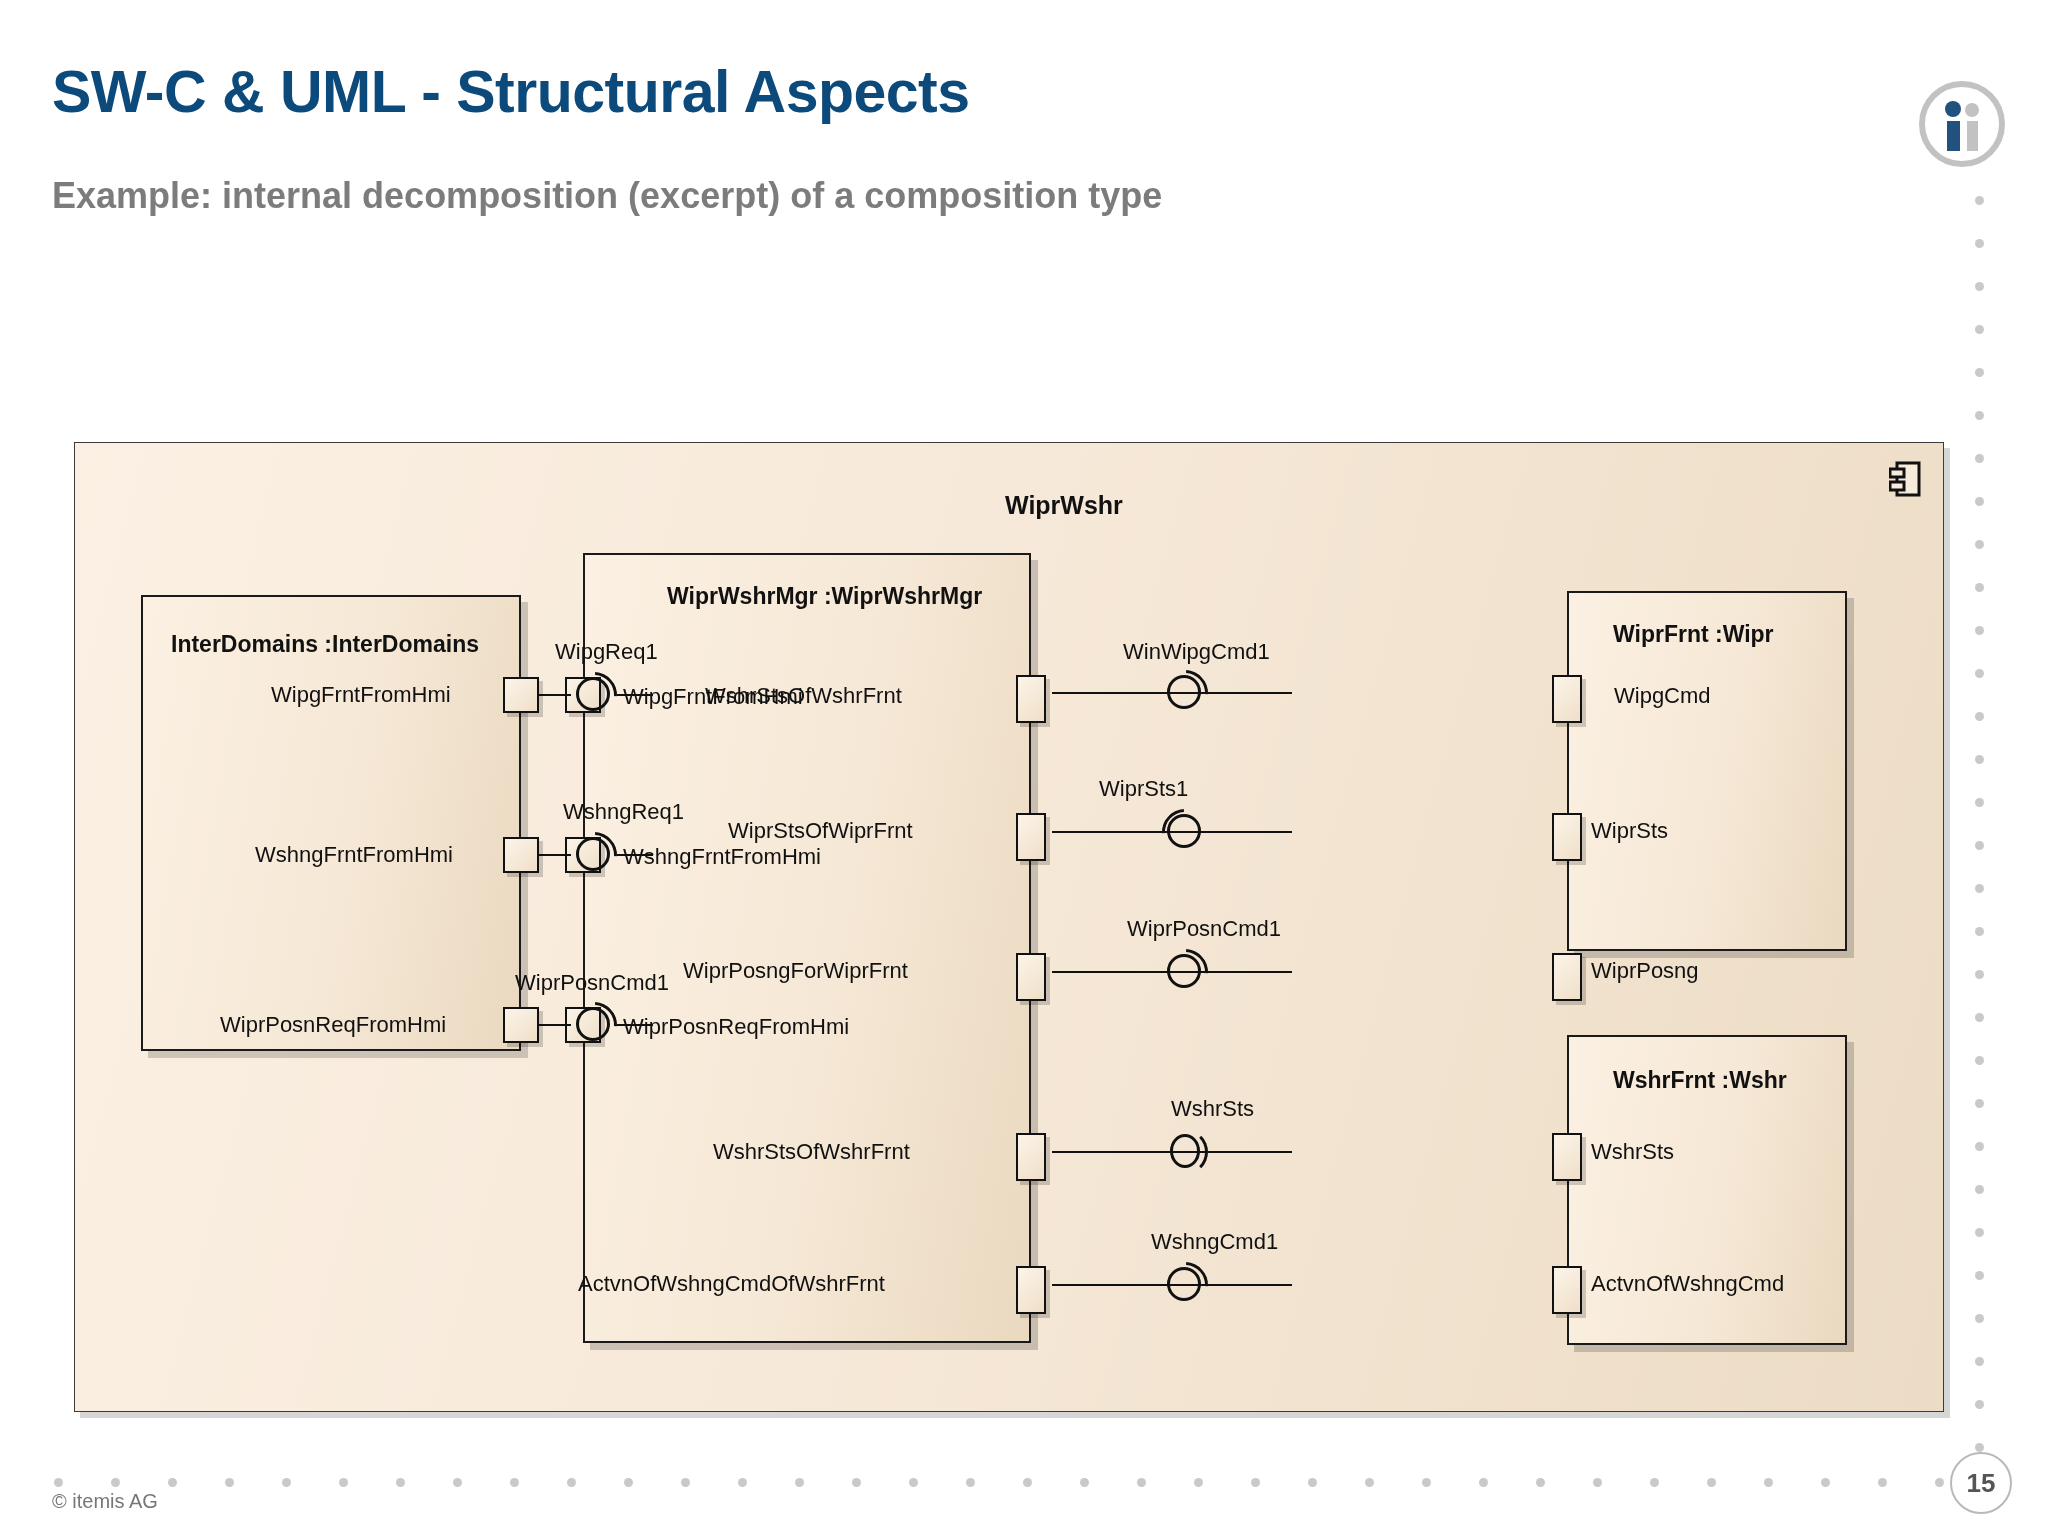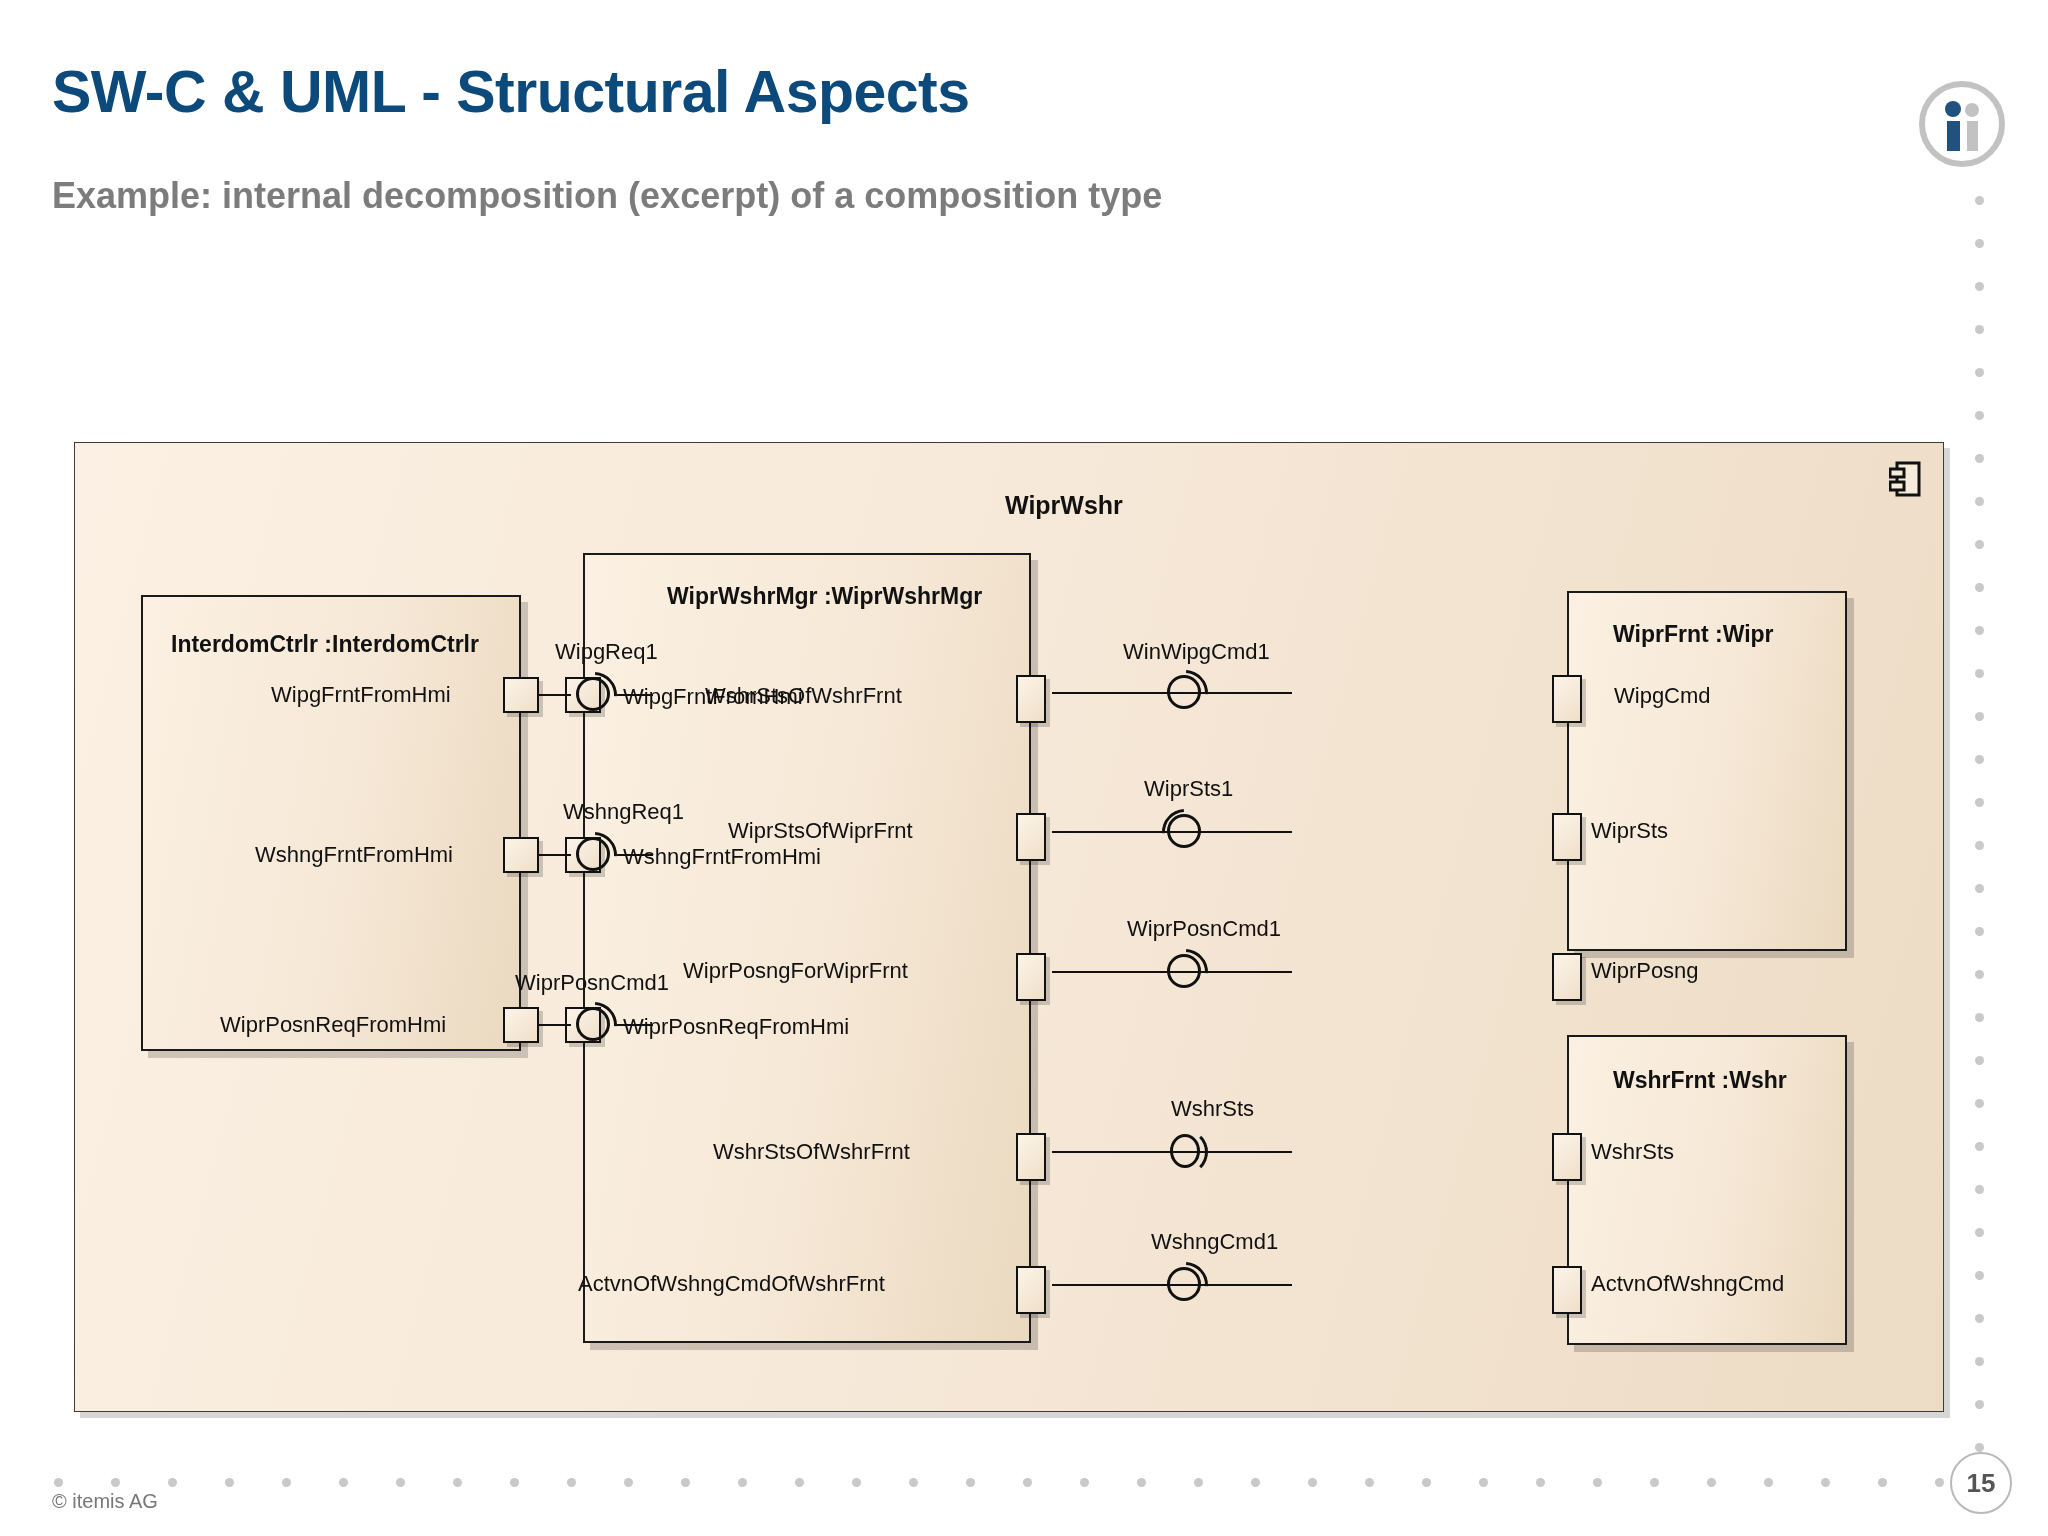--- a/index.html
+++ b/index.html
@@ -209,21 +209,21 @@
     <svg viewBox="0 0 32 36" width="32" height="36">
       <rect x="8" y="2" width="22" height="32" fill="#f7ecdc" stroke="#111" stroke-width="3"></rect>
       <rect x="1" y="8" width="14" height="8" fill="#f7ecdc" stroke="#111" stroke-width="3"></rect>
       <rect x="1" y="21" width="14" height="8" fill="#f7ecdc" stroke="#111" stroke-width="3"></rect>
     </svg>
   </div>
 
   <div class="diag-title" style="left:930px; top:48px; font-size:25px;">WiprWshr</div>
 
   <div class="ubox" style="left:66px; top:152px; width:380px; height:456px;"></div>
-  <div class="box-title" style="left:96px; top:188px;">InterdomCtrlr :InterdomCtrlr</div>
+  <div class="box-title" style="left:96px; top:188px;">InterDomains :InterDomains</div>
   <div class="port-label" style="left:196px; top:239px;">WipgFrntFromHmi</div>
   <div class="port-label" style="left:180px; top:399px;">WshngFrntFromHmi</div>
   <div class="port-label" style="left:145px; top:569px;">WiprPosnReqFromHmi</div>
   <div class="port" style="left:428px; top:234px;"></div>
   <div class="port" style="left:428px; top:394px;"></div>
   <div class="port" style="left:428px; top:564px;"></div>
 
   <div class="ubox" style="left:508px; top:110px; width:448px; height:790px;"></div>
   <div class="box-title" style="left:592px; top:140px;">WiprWshrMgr :WiprWshrMgr</div>
   <div class="port-label" style="left:548px; top:241px;">WipgFrntFromHmi</div>
@@ -284,21 +284,21 @@
   </div>
 
   <div class="wire" style="left:977px; top:249px; width:240px;"></div>
   <div class="conn-label" style="left:1048px; top:196px;text-align:right;">WinWipgCmd1</div>
   <div class="assy" style="left:1087px; top:227px;">
     <div class="socket"></div>
       <div class="ball"></div>
   </div>
 
   <div class="wire" style="left:977px; top:388px; width:240px;"></div>
-  <div class="conn-label" style="left:1069px; top:333px;">WiprSts1</div>
+  <div class="conn-label" style="left:1024px; top:333px;">WiprSts1</div>
   <div class="assy flip" style="left:1087px; top:366px;">
     <div class="socket"></div>
       <div class="ball"></div>
   </div>
 
   <div class="wire" style="left:977px; top:528px; width:240px;"></div>
   <div class="conn-label" style="left:1052px; top:473px;">WiprPosnCmd1</div>
   <div class="assy" style="left:1087px; top:506px;">
     <div class="socket"></div>
       <div class="ball"></div>

